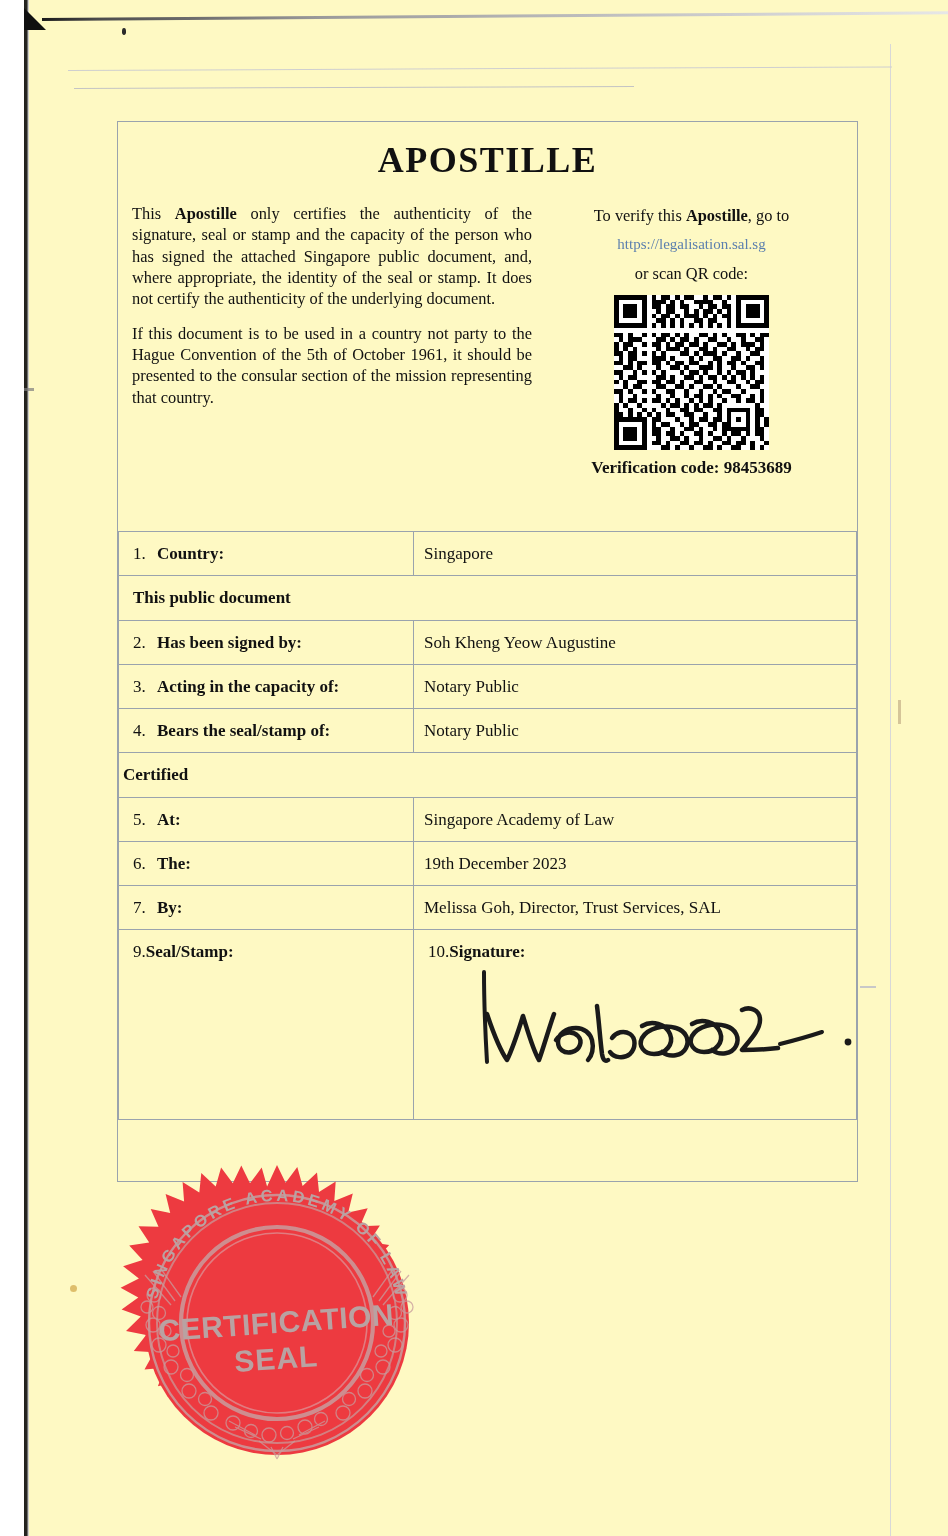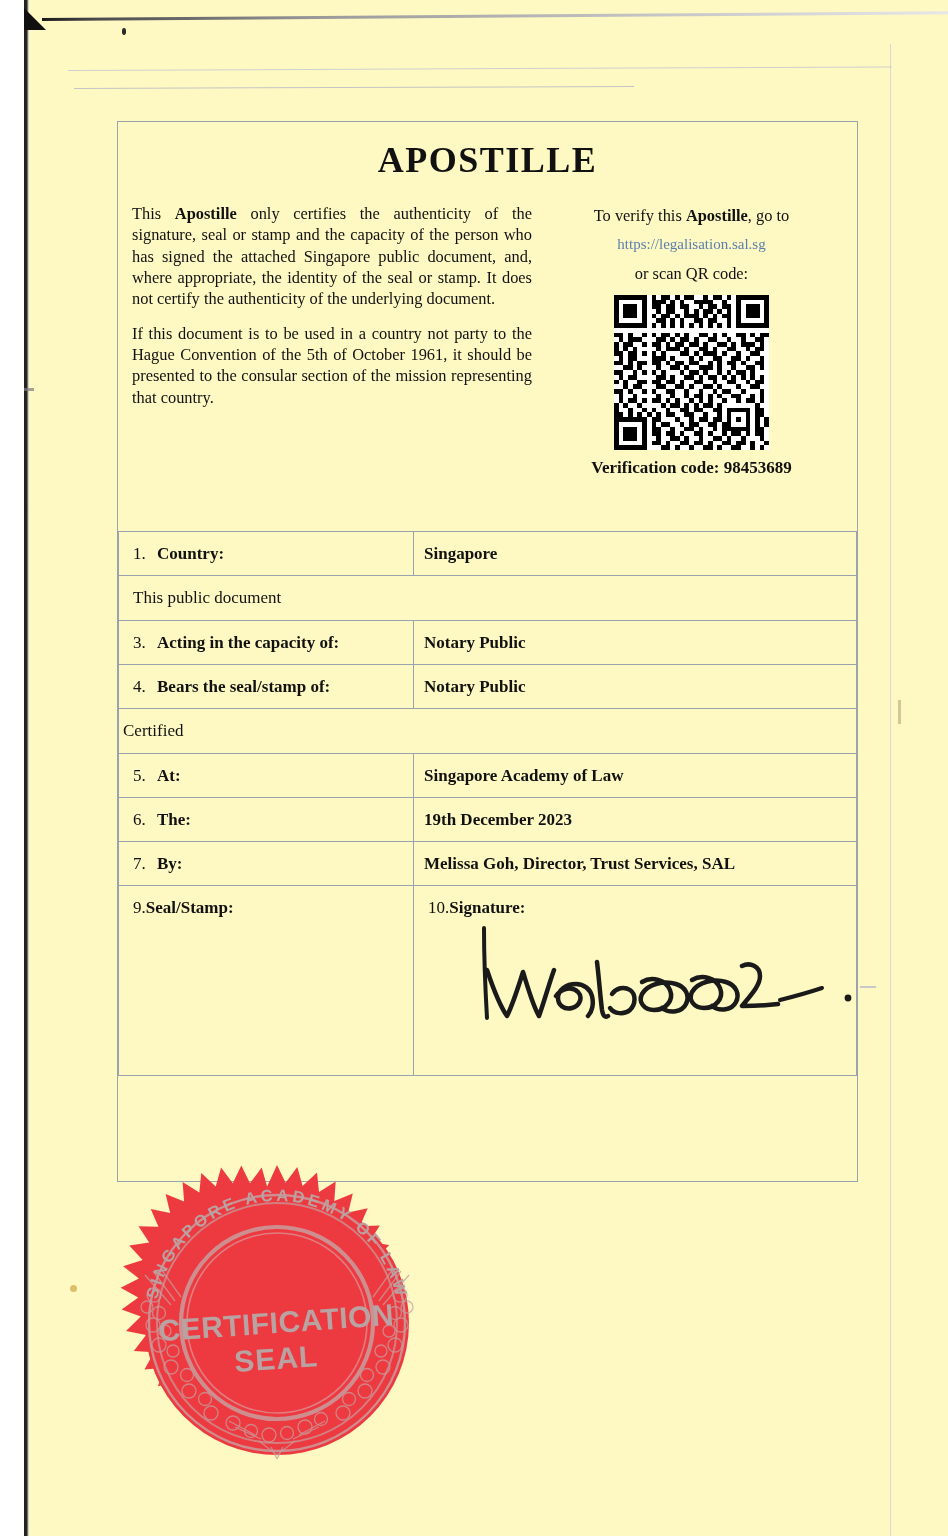--- a/index.html
+++ b/index.html
@@ -171,25 +171,25 @@
   #apostille-table td.label {
     width: 295px;
     font-weight: bold;
   }
   #apostille-table td.label .num {
     display: inline-block;
     width: 24px;
     font-weight: normal;
   }
   #apostille-table td.value {
+    font-weight: normal;
+    padding-left: 10px;
+  }
+  #apostille-table tr.section td {
     font-weight: bold;
-    padding-left: 10px;
-  }
-  #apostille-table tr.section td {
-    font-weight: normal;
     height: 45px;
   }
   #apostille-table tr.section-center td {
     text-align: left;
     padding-left: 4px;
   }
   #apostille-table tr.sign-row td {
     height: 190px;
     vertical-align: top;
     padding-top: 12px;
@@ -593,20 +593,24 @@
 
         <tr>
           <td class="label"><span class="num">1.</span><span>Country:</span></td>
           <td class="value">Singapore</td>
         </tr>
 
         <tr class="section">
           <td colspan="2">This public document</td>
         </tr>
 
+        <tr>
+          <td class="label"><span class="num">2.</span><span>Has been signed by:</span></td>
+          <td class="value">Soh Kheng Yeow Augustine</td>
+        </tr>
 
         <tr>
           <td class="label"><span class="num">3.</span><span>Acting in the capacity of:</span></td>
           <td class="value">Notary Public</td>
         </tr>
 
         <tr>
           <td class="label"><span class="num">4.</span><span>Bears the seal/stamp of:</span></td>
           <td class="value">Notary Public</td>
         </tr>

